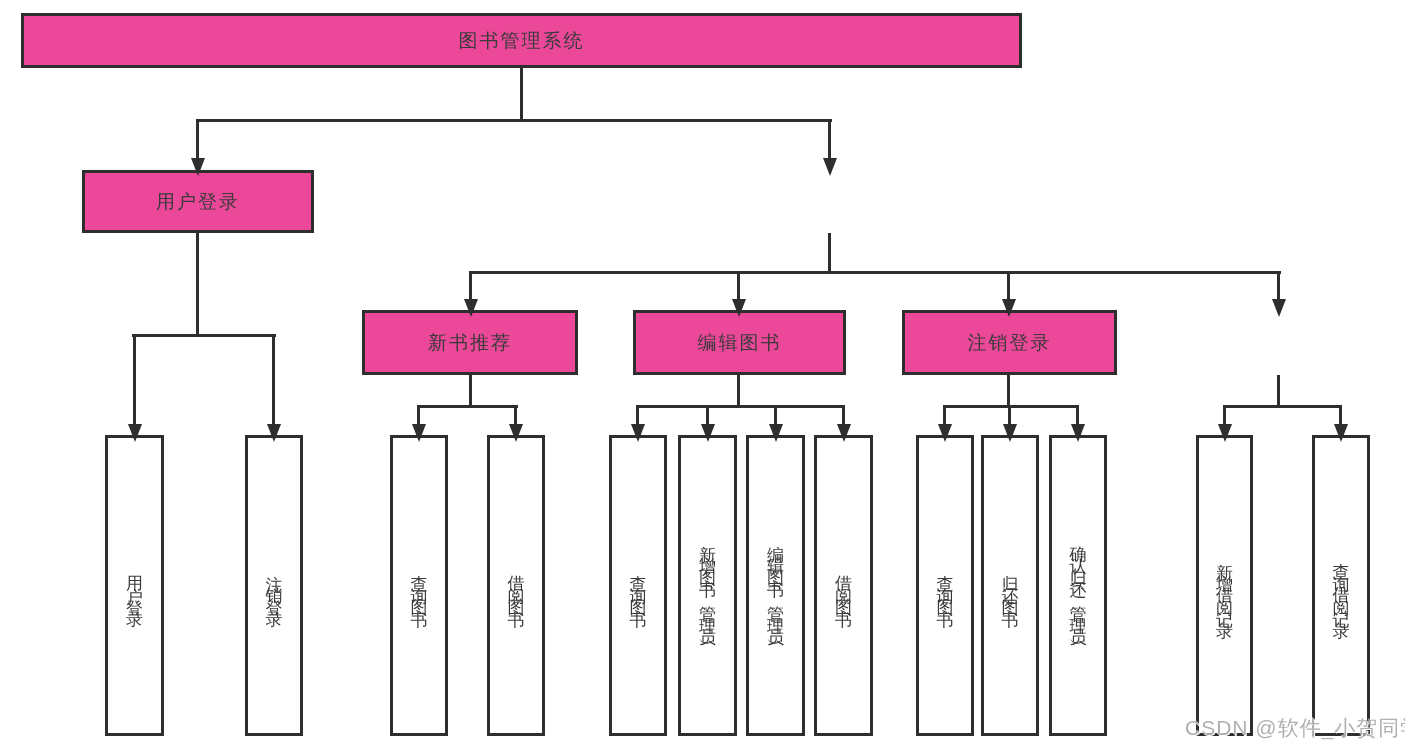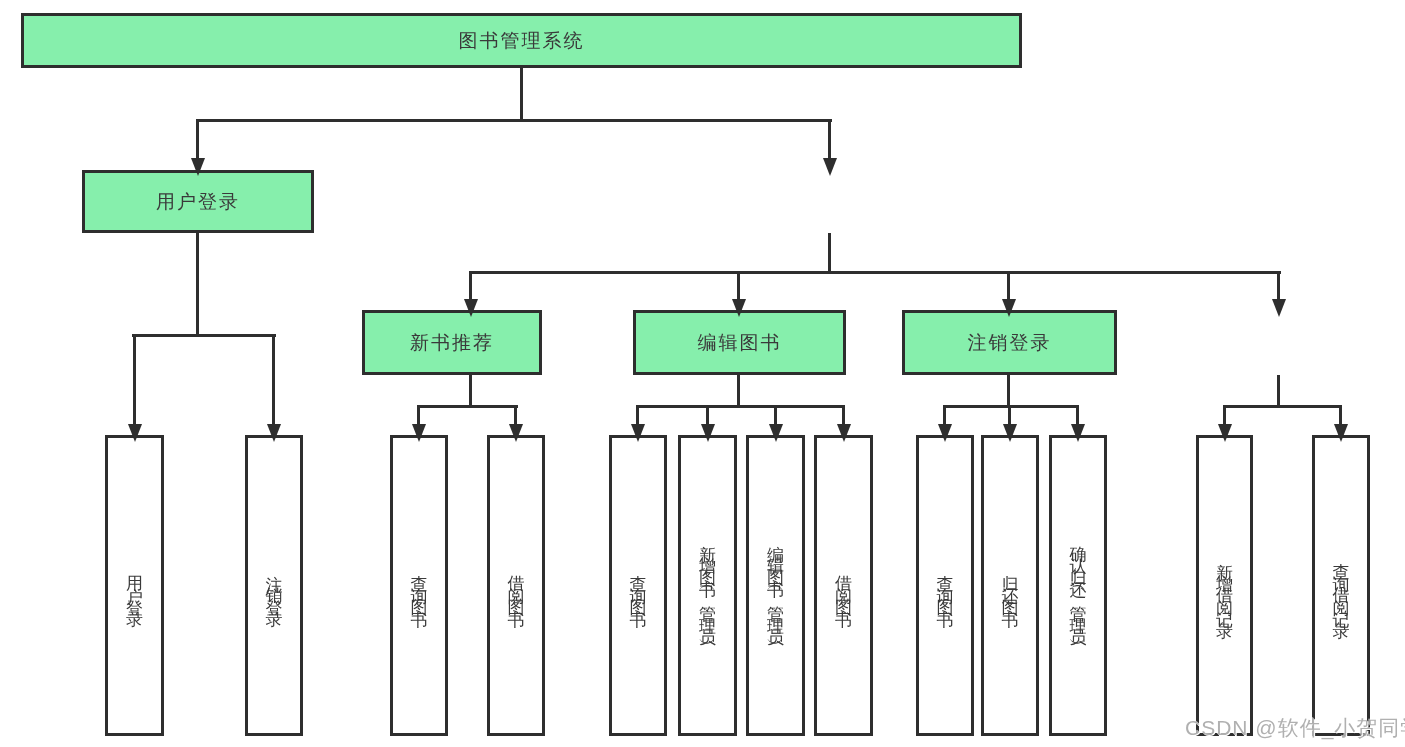--- a/index.html
+++ b/index.html
@@ -9,21 +9,21 @@
     height: 747px;
     background: #ffffff;
     overflow: hidden;
     font-family: "Liberation Sans", "DejaVu Sans", sans-serif;
     color: #3a3a3a;
   }
   .node {
     position: absolute;
     box-sizing: border-box;
     border: 3px solid #2e2e2e;
-    background: #86efac;
+    background: #ec4899;
     display: flex;
     align-items: center;
     justify-content: center;
     font-size: 19px;
     letter-spacing: 2px;
     color: #3a3a3a;
   }
   .leaf {
     position: absolute;
     box-sizing: border-box;
@@ -74,21 +74,21 @@
 </style>
 </head>
 <body>
 
 <div class="canvas">
 
   <div class="node" style="left:21px; top:13px; width:1001px; height:55px;">图书管理系统</div>
 
   <div class="node" style="left:82px; top:170px; width:232px; height:63px;">用户登录</div>
 
-  <div class="node" style="left:362px; top:310px; width:180px; height:65px;font-family:Liberation Mono, monospace;">新书推荐</div>
+  <div class="node" style="left:362px; top:310px; width:216px; height:65px;font-family:Liberation Mono, monospace;">新书推荐</div>
   <div class="node" style="left:633px; top:310px; width:213px; height:65px;">编辑图书</div>
   <div class="node" style="left:902px; top:310px; width:215px; height:65px;">注销登录</div>
 
   <div class="leaf" style="left:105px; width:59px;">
     <span>用户登录</span>
   </div>
   <div class="leaf" style="left:245px; width:58px;">
     <span>注销登录</span>
   </div>
 

